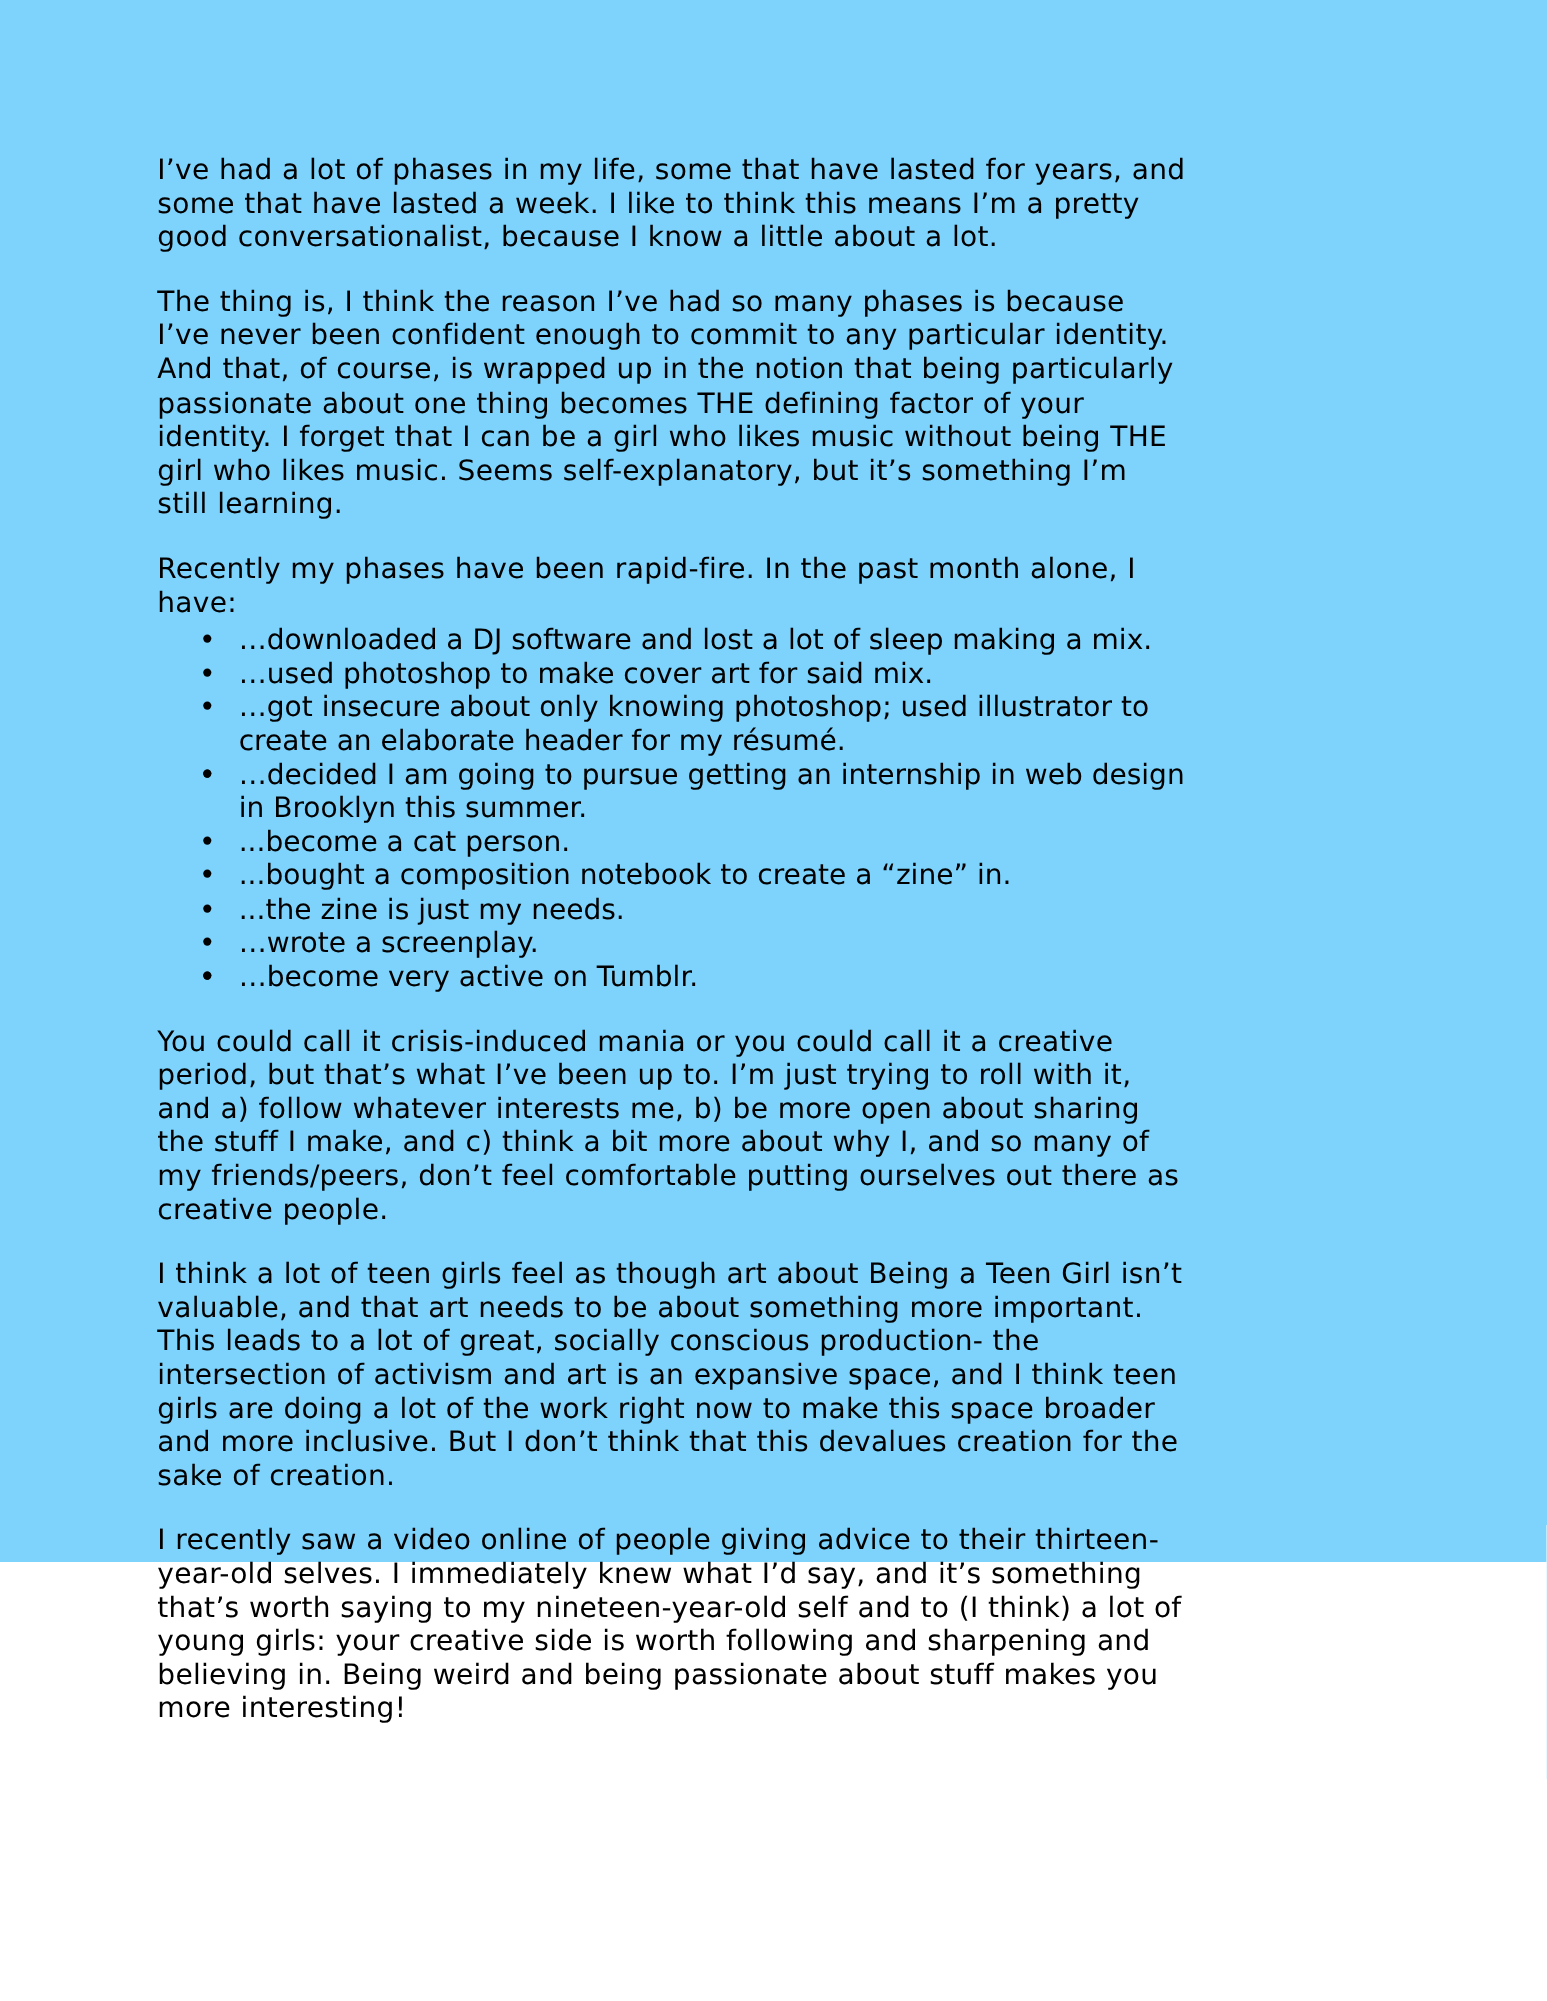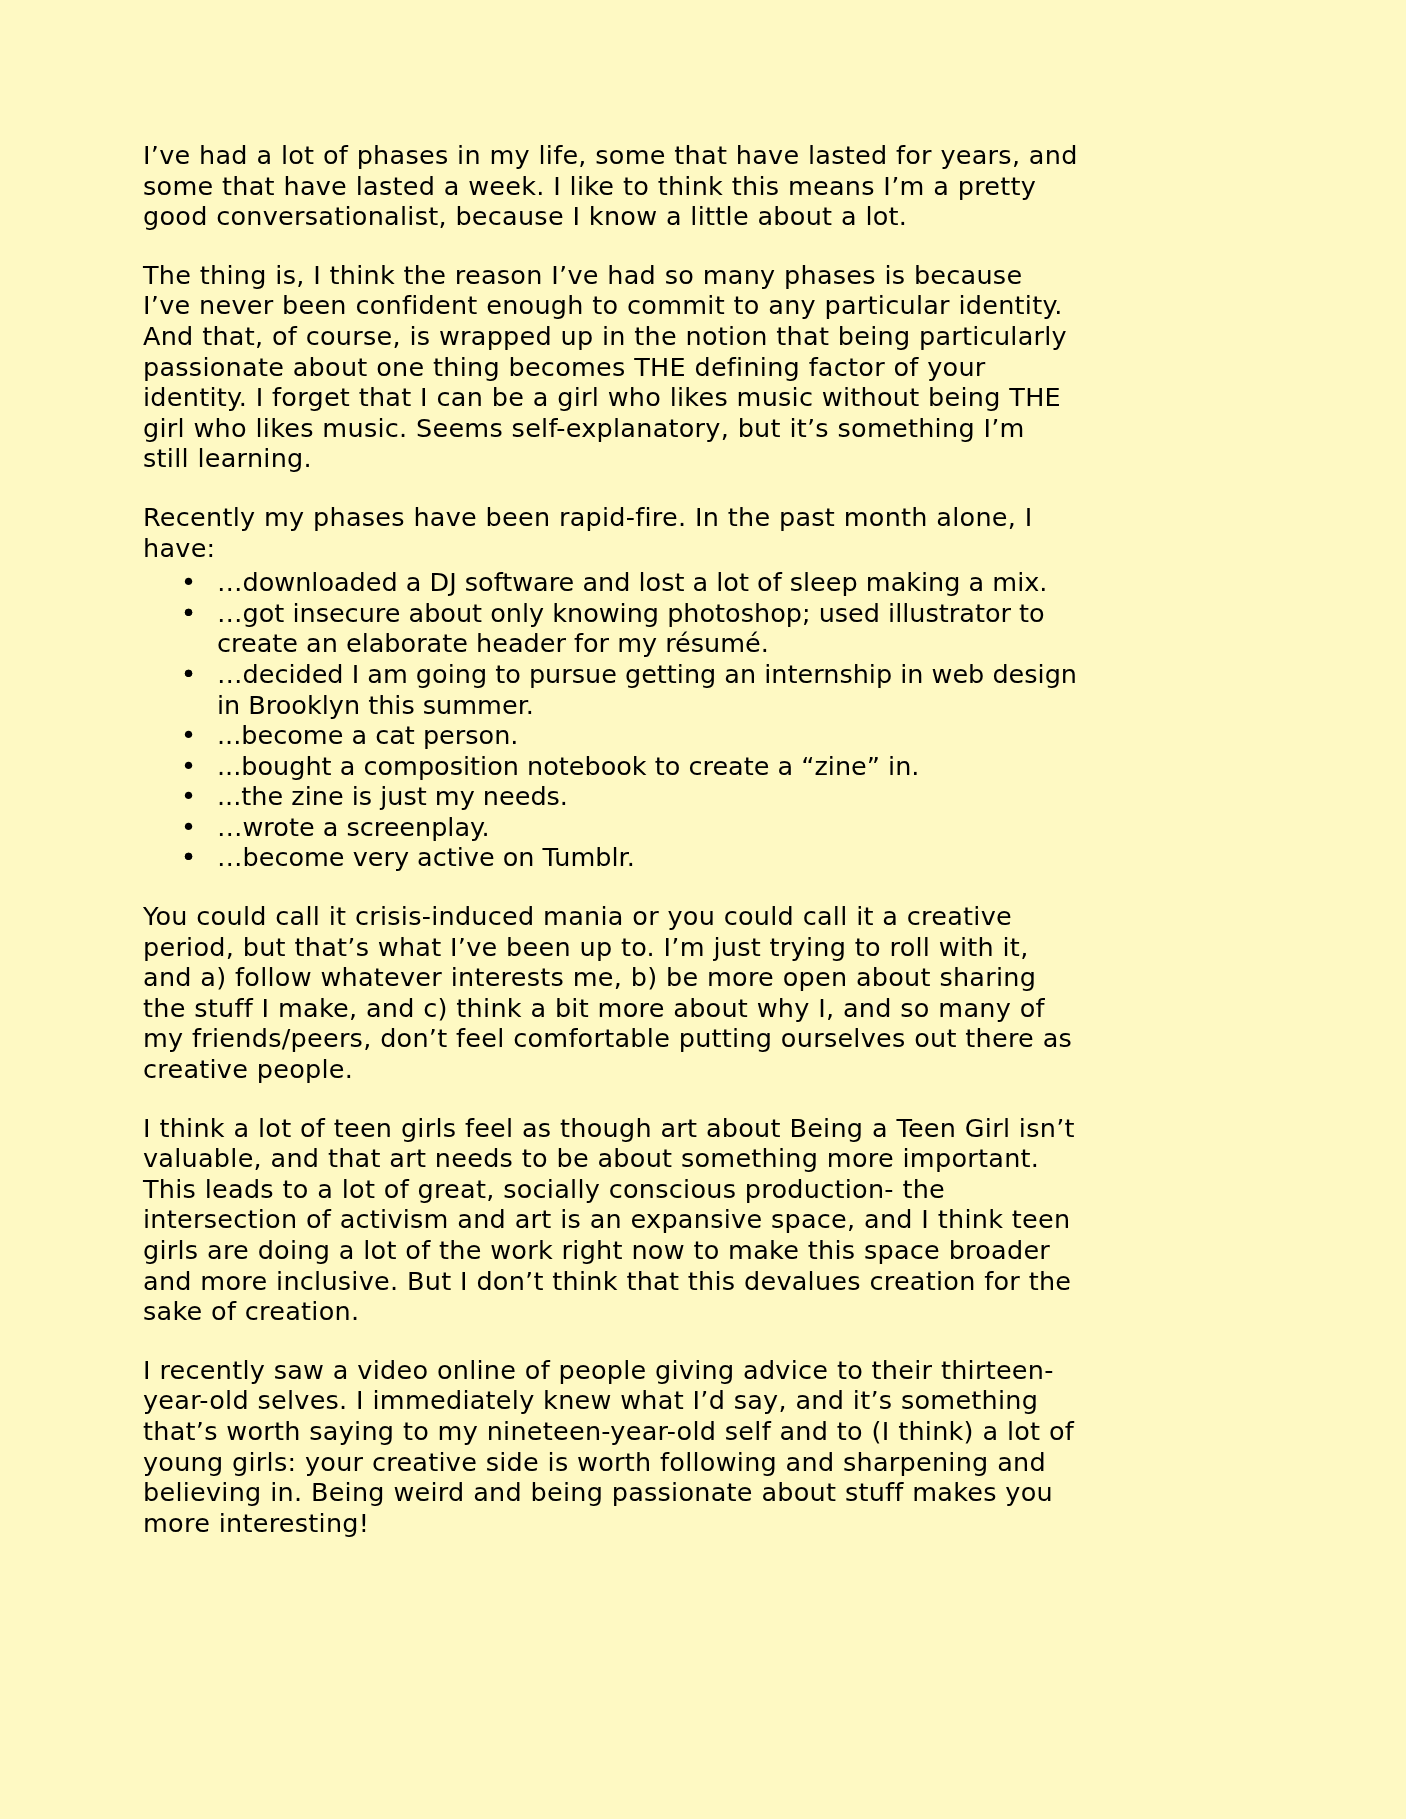--- a/index.html
+++ b/index.html
@@ -11,22 +11,22 @@
     width: 1406px;
     height: 1819px;
     font-family: "DejaVu Sans", sans-serif;
     color: #000000;
     -webkit-font-smoothing: antialiased;
   }
 
   #page {
     position: relative;
     width: 1406px;
-    height: 1819px;
-    background: #fef9c3;
+    height: 1420px;
+    background: #7dd3fc;
     box-sizing: border-box;
     padding-left: 16px;
   }
 
   #doc-body {
     position: absolute;
     left: 143px;
     top: 140px;
     width: 935px;
   }
@@ -78,20 +78,21 @@
 
     <p class="para tight">Recently my phases have been rapid-fire. In the past month alone, I have:</p>
 
     <ul class="phase-list">
       <li>
         <span class="bullet-dot">•</span>
         <span>…downloaded a DJ software and lost a lot of sleep making a mix.</span>
       </li>
       <li>
         <span class="bullet-dot">•</span>
+        <span>…used photoshop to make cover art for said mix.</span>
       </li>
       <li>
         <span class="bullet-dot">•</span>
         <span>…got insecure about only knowing photoshop; used illustrator to create an elaborate header for my résumé.</span>
       </li>
       <li>
         <span class="bullet-dot">•</span>
       </li>
       <li>
         <span class="bullet-dot">•</span>

